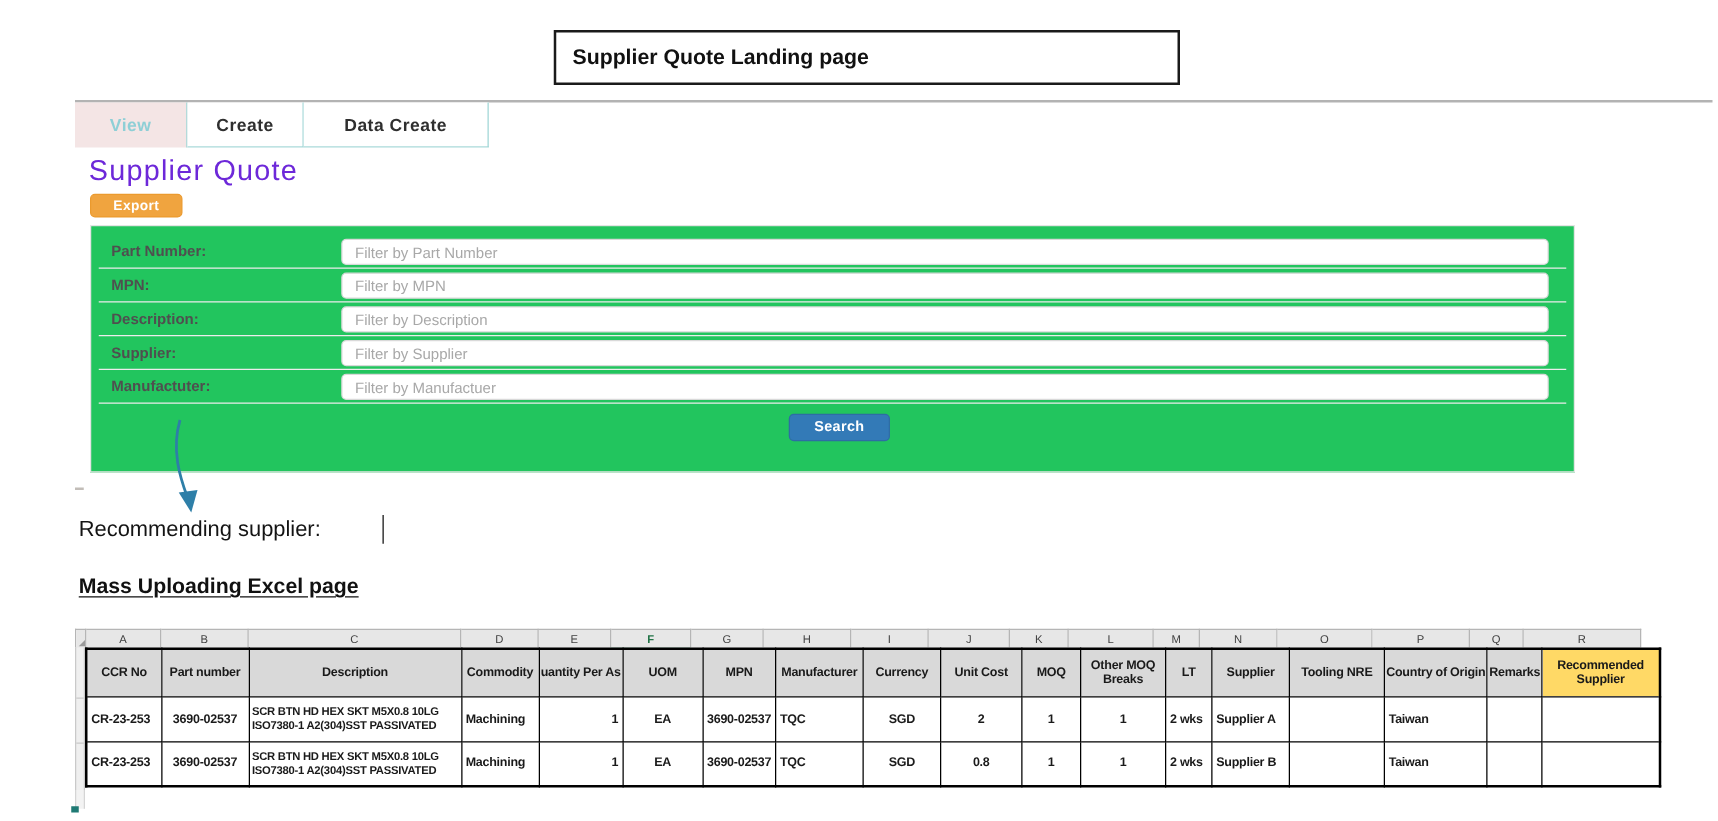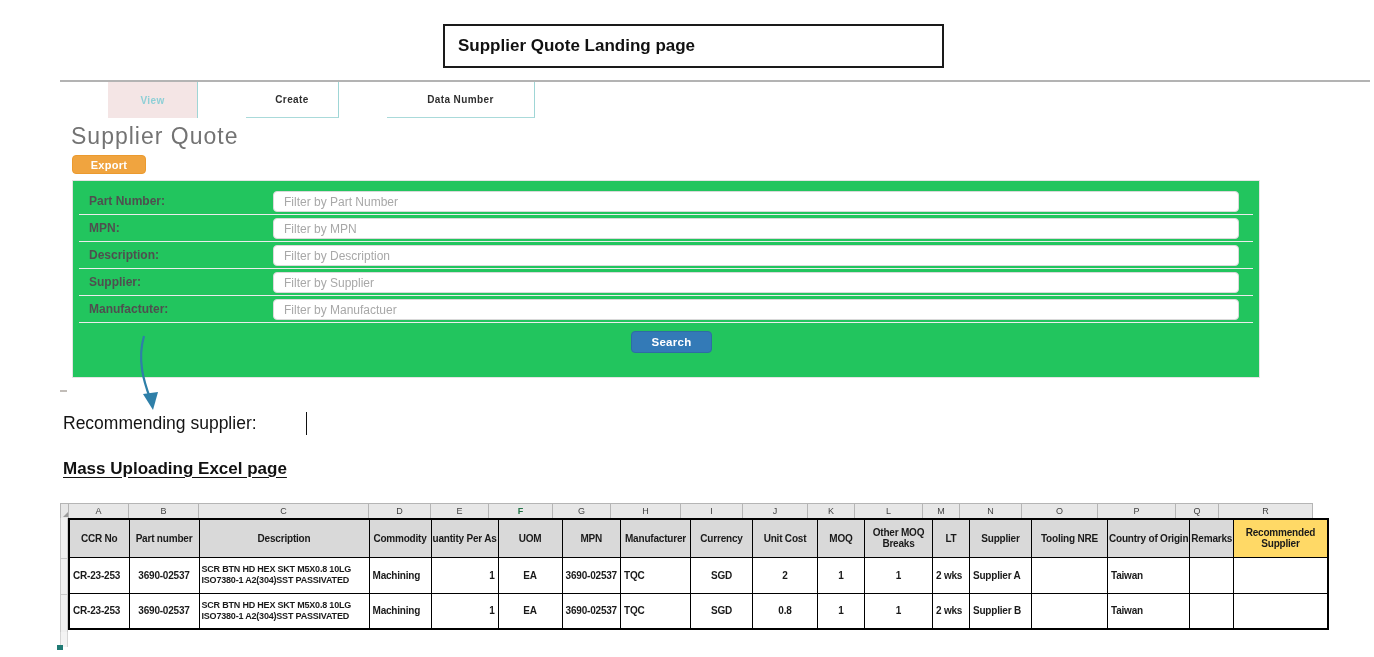--- a/index.html
+++ b/index.html
@@ -14,34 +14,33 @@
     font-size: 17px; font-weight: 700; color: #111;
   }
 
   
   .tab-bar {
     position: absolute; left: 60px; top: 80px; width: 1310px; height: 39px;
     border-top: 2px solid #b3b3b3; display: flex; align-items: stretch;
   }
   .tab {
     height: 36px; display: flex; align-items: center; justify-content: center;
-    font-size: 10px; letter-spacing: .4px; font-weight: 600; color: #2f2f2f;
+    font-size: 14px; letter-spacing: .4px; font-weight: 600; color: #2f2f2f;
     border-right: 1px solid #9fd6d6; cursor: default; background: #fff;
     border-bottom: 1px solid #aadada;
-    margin-left: 48px;
   }
   .tab.active { background: #f4e5e5; color: #8ecfd6; border-bottom: none; }
   .tab-view { width: 90px; }
   .tab-create { width: 93px; }
   .tab-upload { width: 148px; }
 
   
   .page-title {
     position: absolute; left: 71px; top: 123px;
-    font-size: 23px; font-weight: 500; letter-spacing: 1px; color: #737373;
+    font-size: 23px; font-weight: 500; letter-spacing: 1px; color: #6d28d9;
   }
   .export-btn {
     position: absolute; left: 72px; top: 155px; width: 74px; height: 19px;
     background: #f0a43f; border: 1px solid #eb9a2e; border-radius: 4px;
     color: #fff; font-size: 11px; font-weight: 700; letter-spacing: .3px;
     display: flex; align-items: center; justify-content: center; cursor: pointer; text-align: right;
   }
 
   
   .filter-panel {
@@ -135,21 +134,21 @@
 
 <div id="canvas">
 
   <div class="title-box">
     <span>Supplier Quote Landing page</span>
   </div>
 
   <div class="tab-bar">
     <div class="tab tab-view active">View</div>
     <div class="tab tab-create">Create</div>
-    <div class="tab tab-upload">Data Number</div>
+    <div class="tab tab-upload">Data Create</div>
   </div>
 
   <div class="page-title">Supplier Quote</div>
   <div class="export-btn">Export</div>
 
   <div class="filter-panel">
     <div class="filter-row">
       <span class="filter-label">Part Number:</span>
       <input class="filter-input" type="text" placeholder="Filter by Part Number" style="">
     </div>

